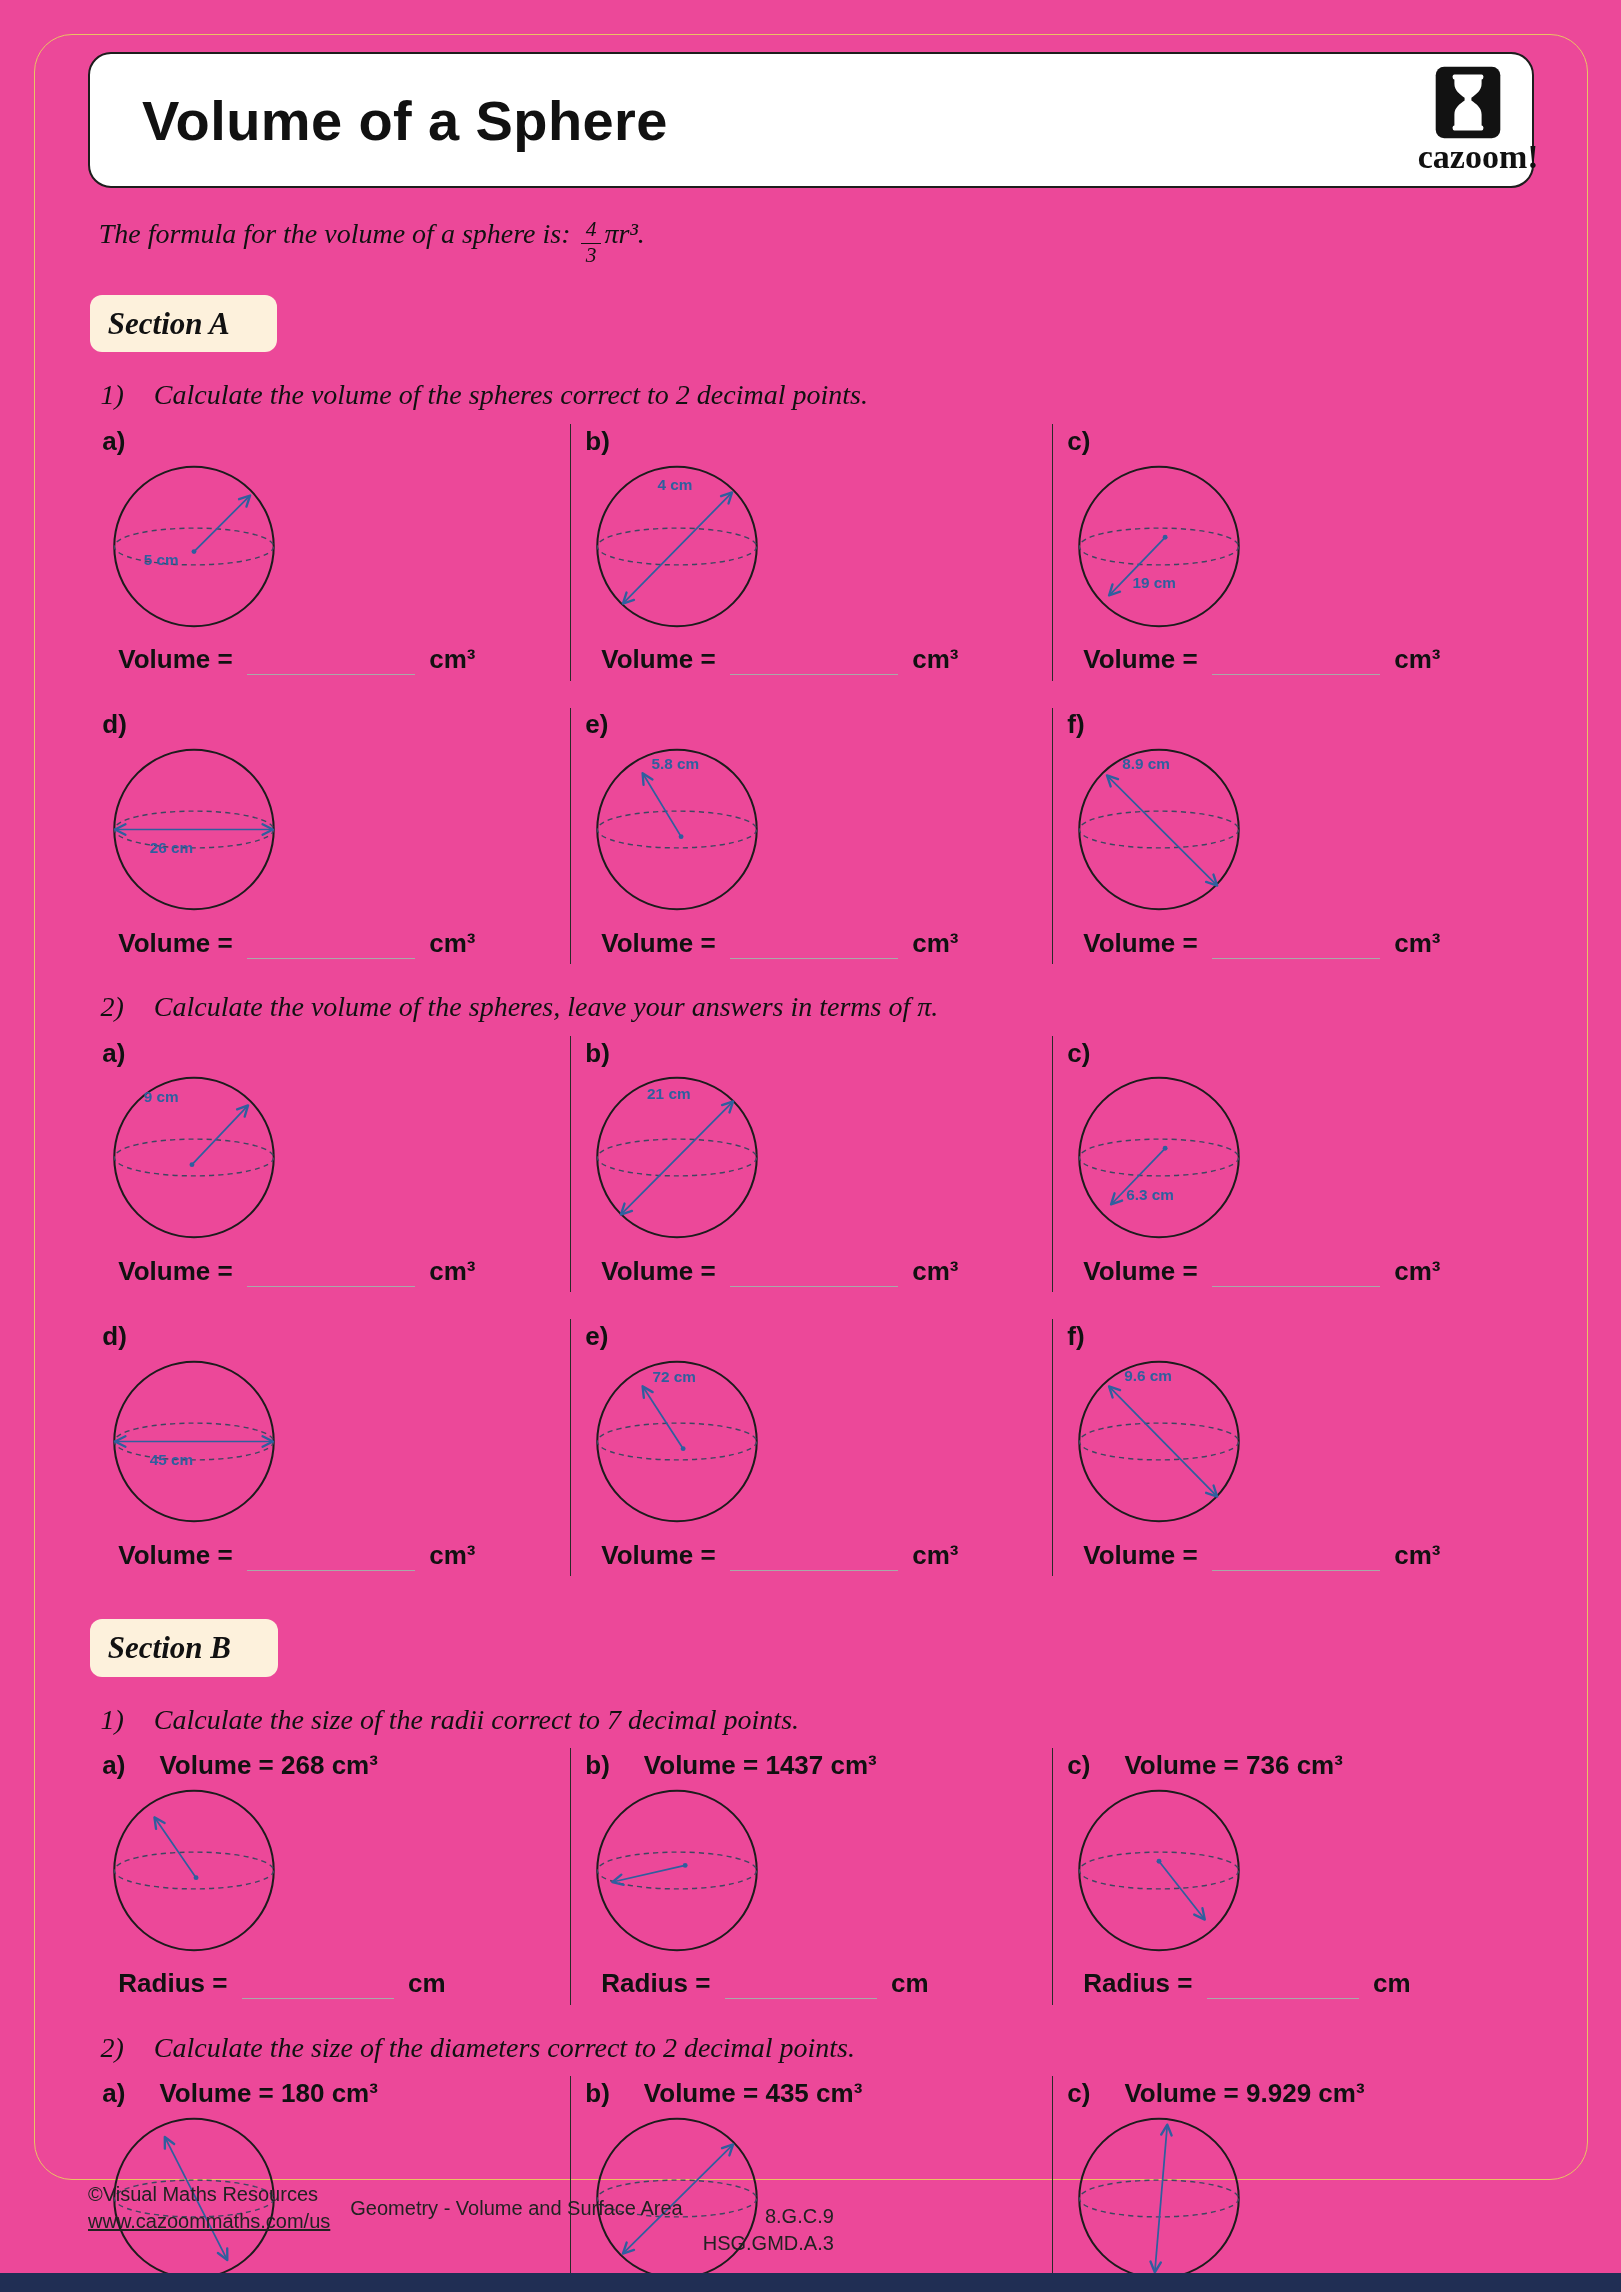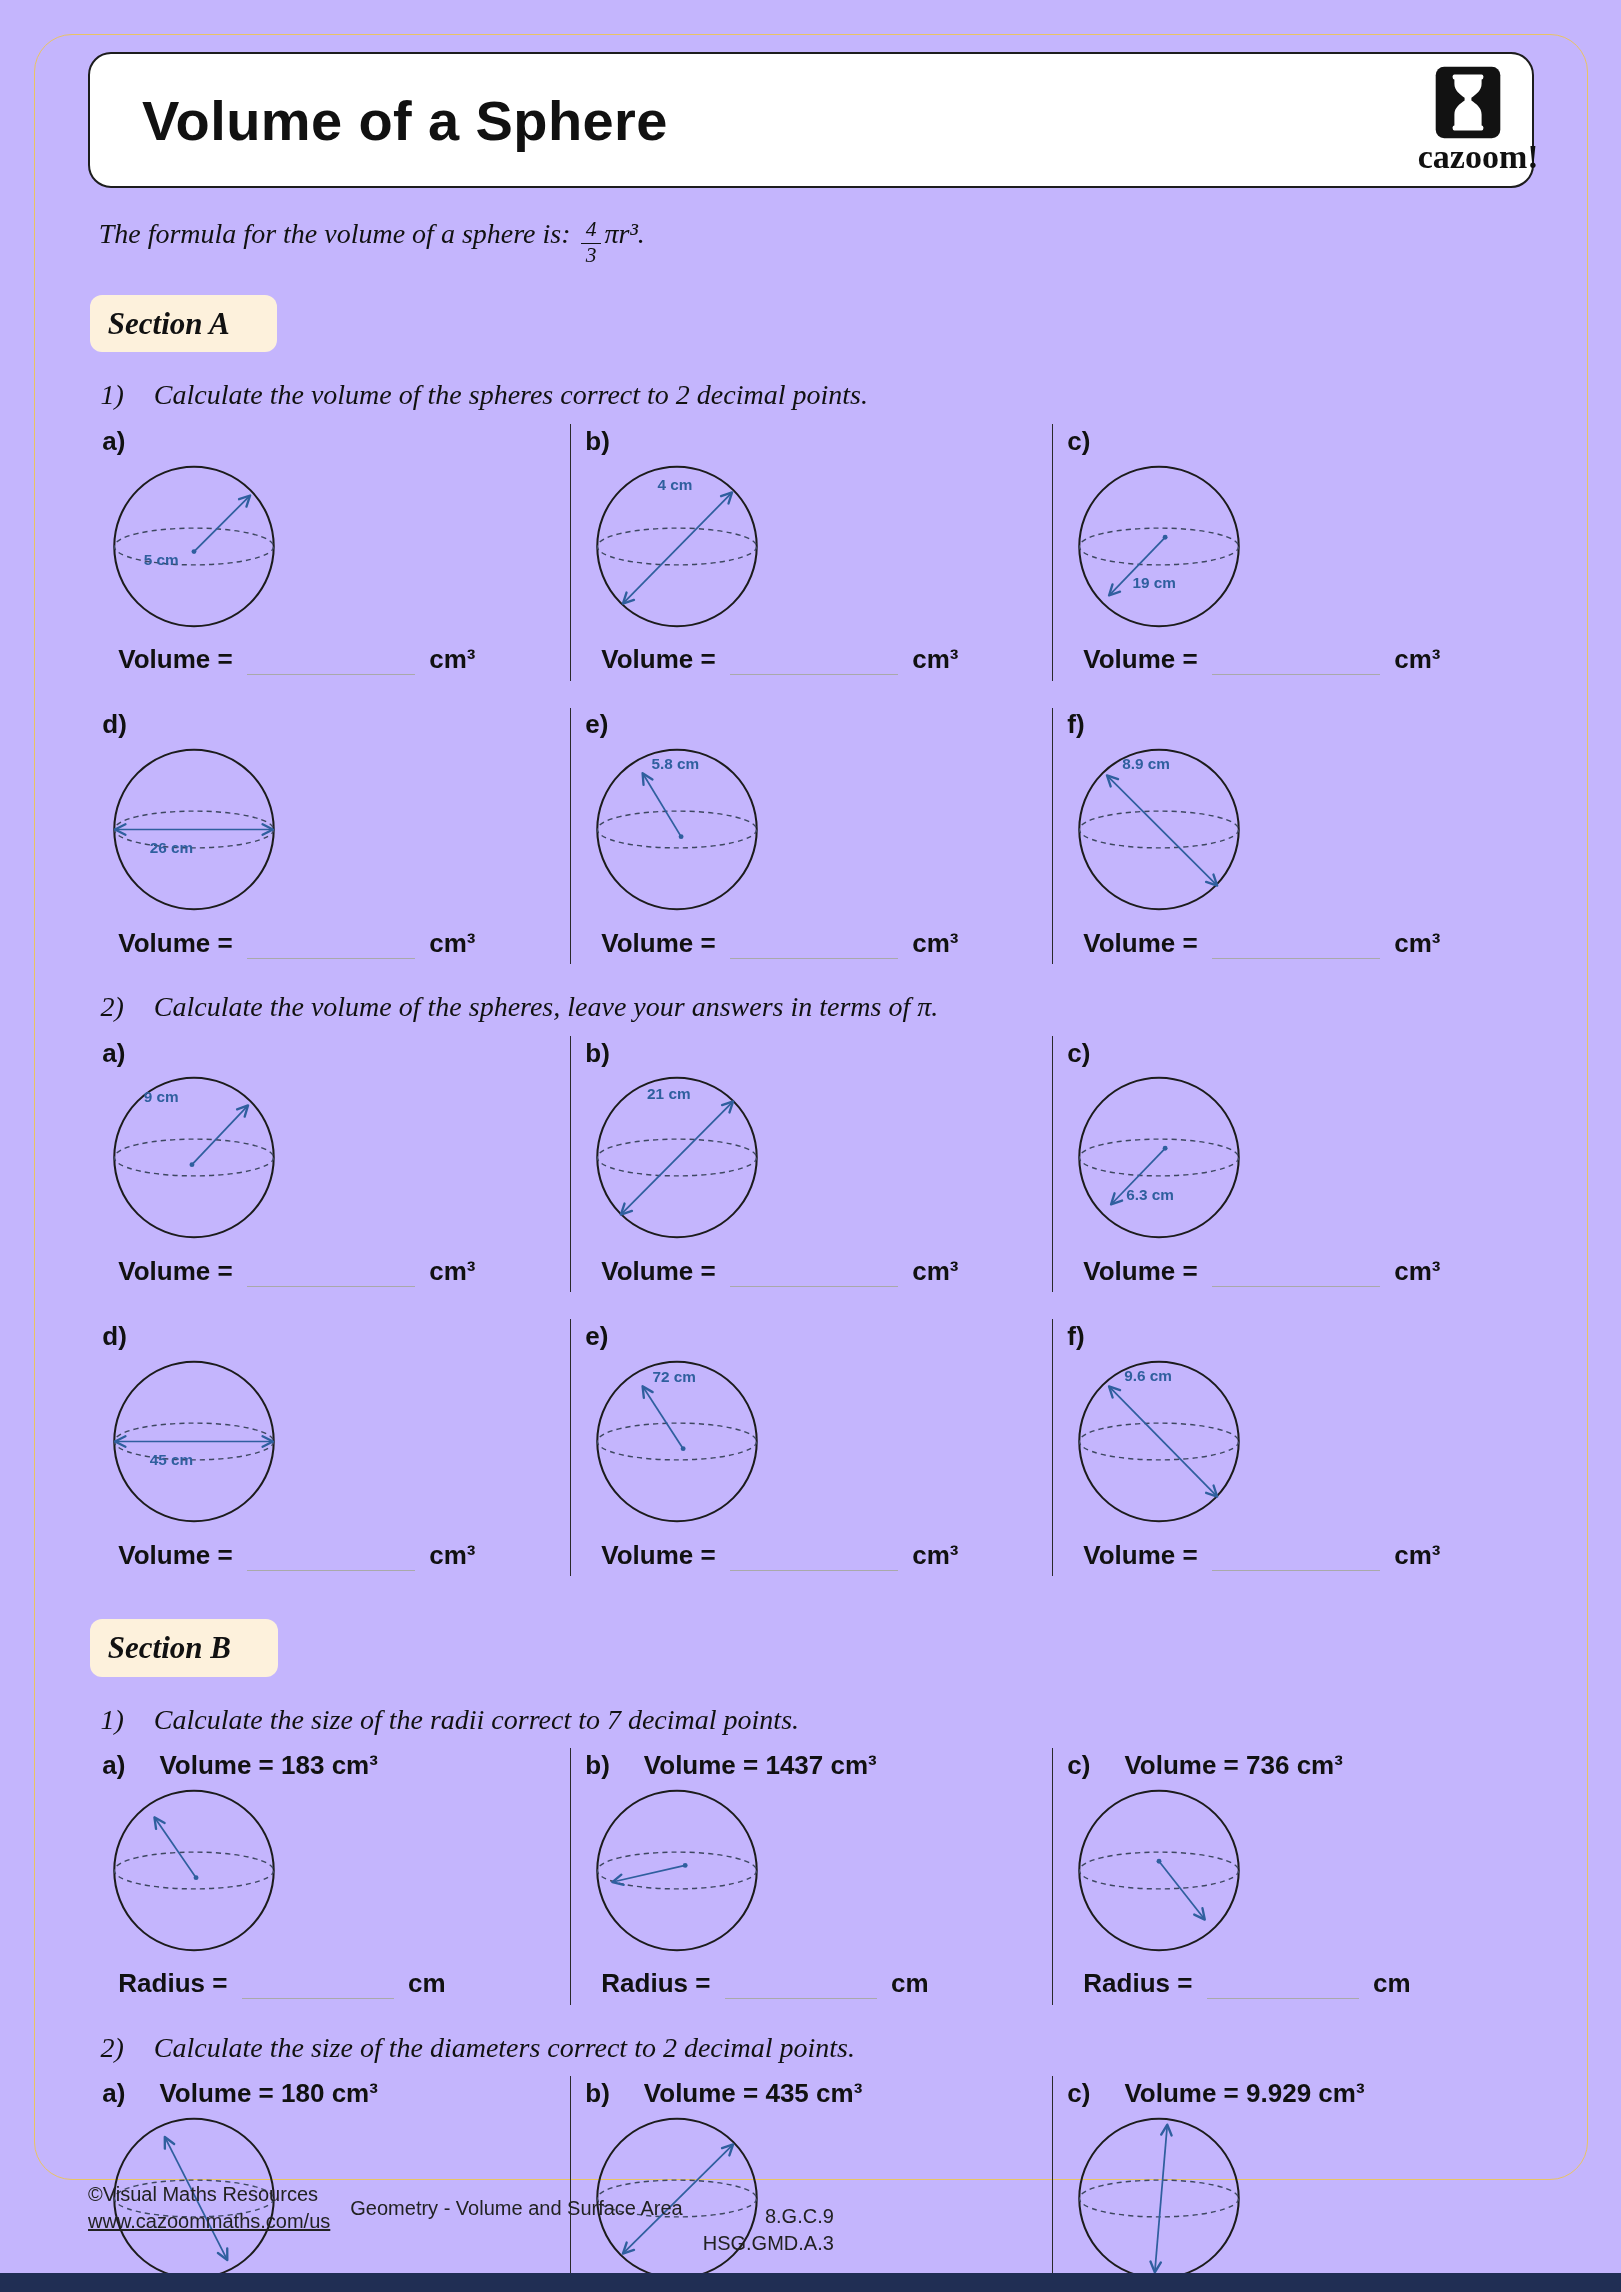--- a/index.html
+++ b/index.html
@@ -1,20 +1,20 @@
 <!DOCTYPE html>
 <html style="font-size:14.3px"><head>
 <meta charset="utf-8">
 <style>
   * { box-sizing: border-box; margin: 0; padding: 0; }
   html,body { background:#ffffff; }
   .page {
     position: relative;
     width: 1622px; height: 2293px;
-    background: #c4b5fd;
+    background: #ec4899;
     font-family: "Liberation Sans", sans-serif;
     color: #141414;
     overflow: hidden;
     padding-left: 36px;
   }
   .gold-border {
     position: absolute; left: 34px; top: 34px; right: 34px; height: 2146px;
     border: 1.8px solid #e9c463; border-radius: 38px;
     pointer-events: none;
   }
@@ -364,21 +364,21 @@
     <div class="question-line">
       <span>1)</span>
       <span>Calculate the size of the radii correct to 7 decimal points.</span>
     </div>
 
     <div class="qgrid">
 
       <div class="cell">
         <div class="cell-head">
           <span>a)</span>
-          <span>Volume = 183 cm³</span>
+          <span>Volume = 268 cm³</span>
         </div>
         <div class="sphere-wrap">
           <svg class="sphere" viewBox="0 0 180 170">
             <circle class="sp-outline" cx="90" cy="85" r="78"></circle>
             <ellipse class="sp-equator" cx="90" cy="85" rx="78" ry="18"></ellipse>
             <circle class="sp-dot" cx="92" cy="92" r="2.4"></circle>
             <line class="sp-arrow" x1="92" y1="92" x2="52" y2="34" marker-end="url(#ah)"></line>
           </svg>
         </div>
         <div class="answer-line">

